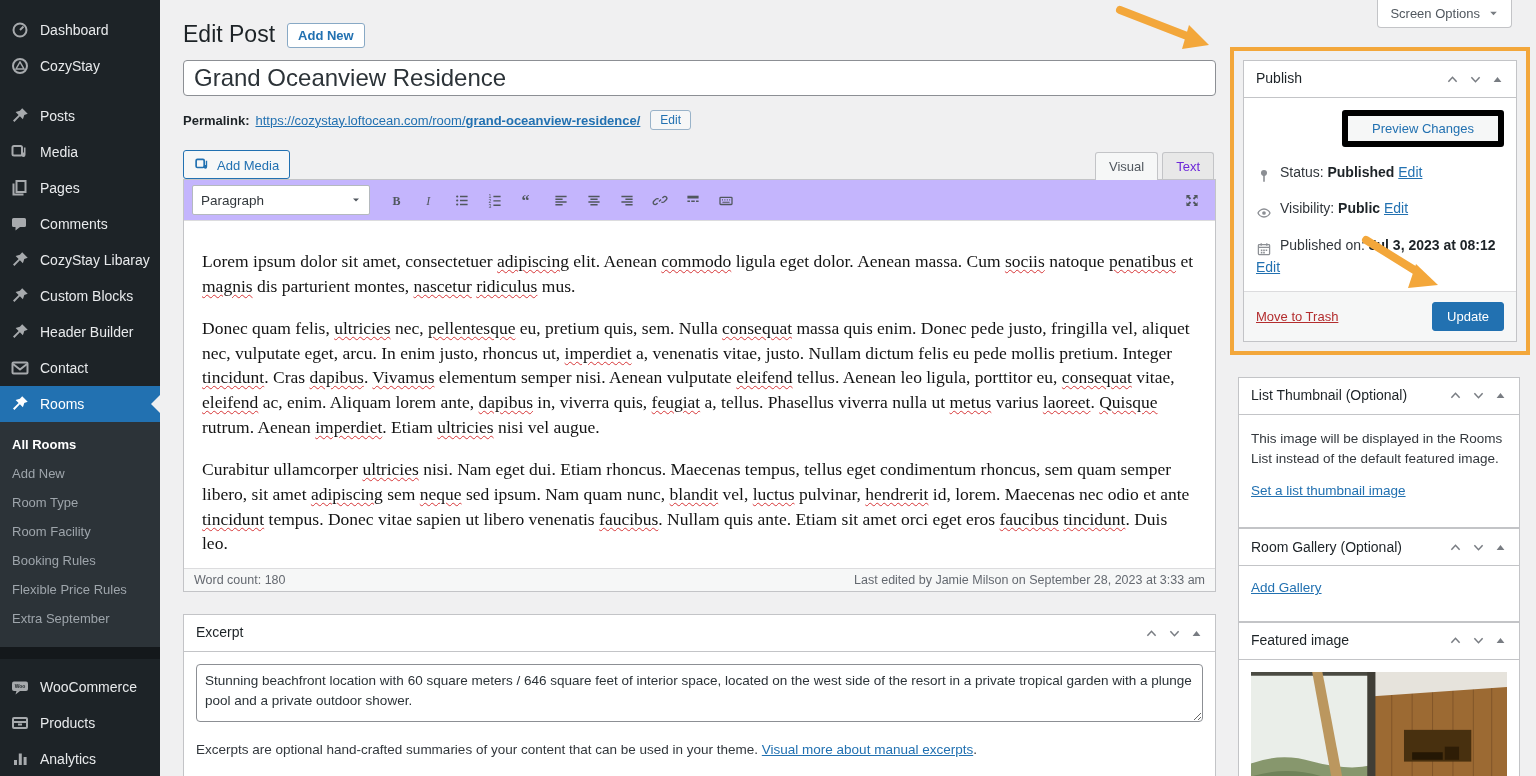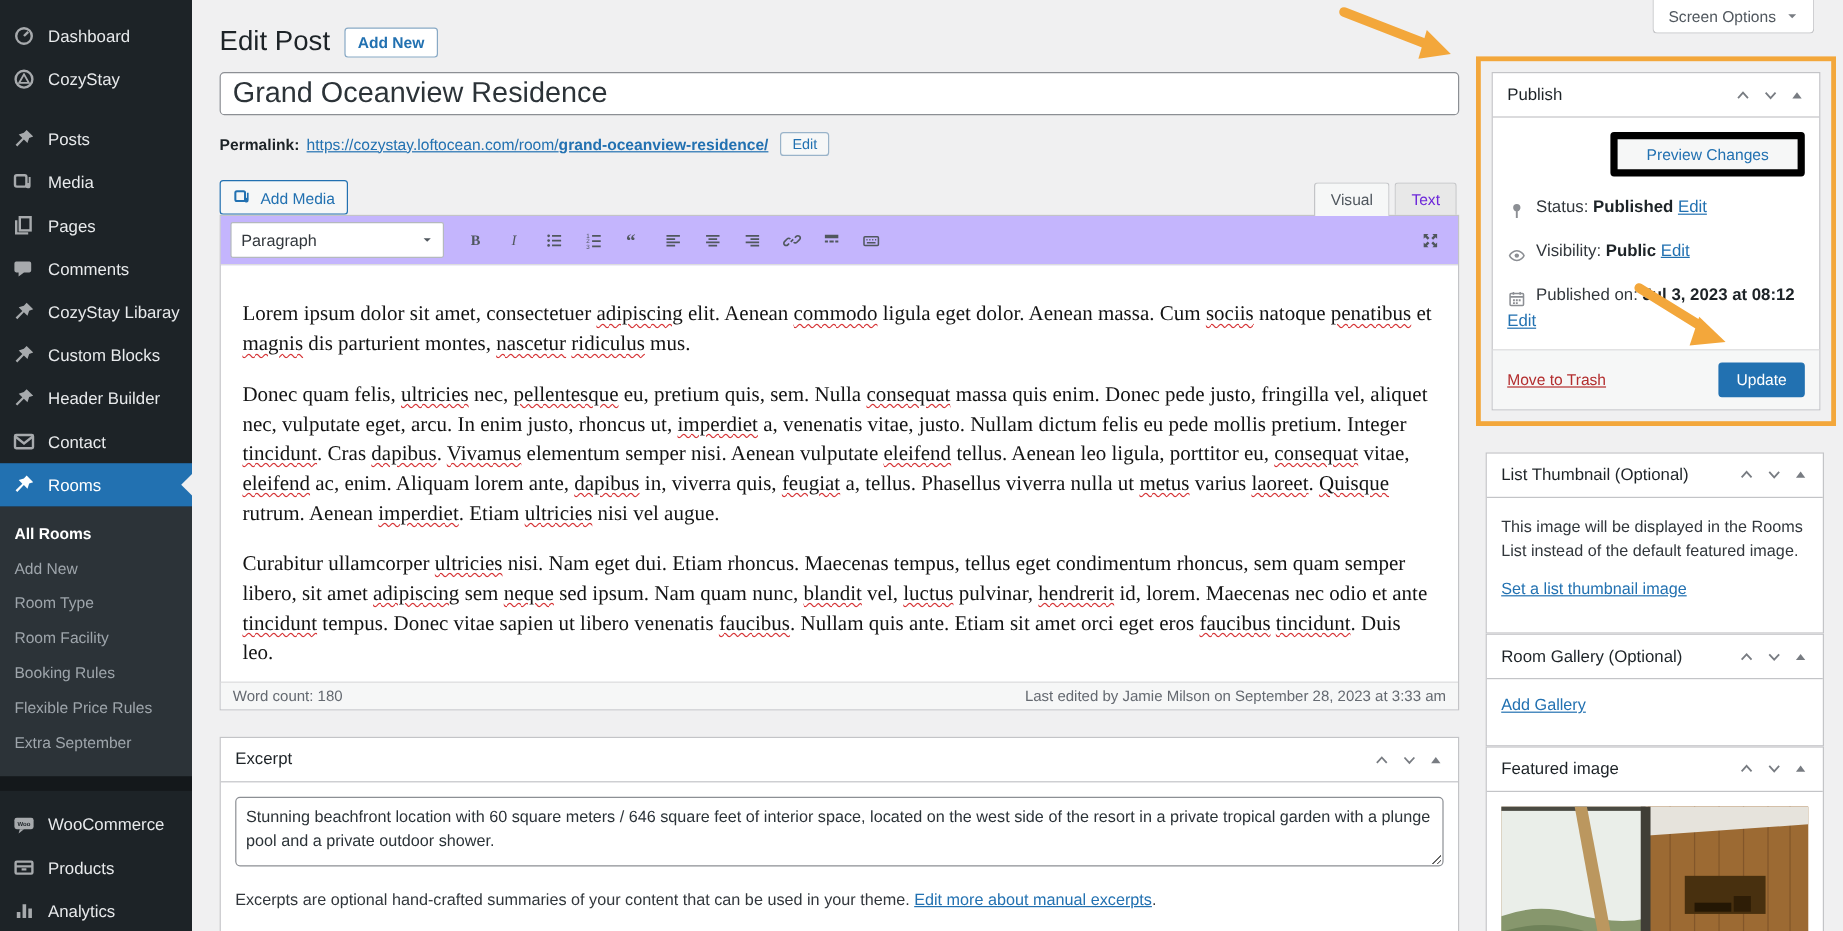--- a/index.html
+++ b/index.html
@@ -430,21 +430,21 @@
           <button class="handle-btn"><span class="icon"><svg viewBox="0 0 20 20" fill="currentColor">
                   <path d="M4.5 7l5.5 6 5.5-6" fill="none" stroke="currentColor" stroke-width="2"></path>
                 </svg></span></button>
           <button class="handle-btn toggle"><span class="icon"><svg viewBox="0 0 20 20" fill="currentColor">
                   <path d="M4 14l6-8 6 8z"></path>
                 </svg></span></button>
         </span>
       </div>
       <div class="postbox-body">
         <textarea id="excerpt-textarea" style="">Stunning beachfront location with 60 square meters / 646 square feet of interior space, located on the west side of the resort in a private tropical garden with a plunge pool and a private outdoor shower.</textarea>
-        <p class="excerpt-help"><span>Excerpts are optional hand-crafted summaries of your content that can be used in your theme. </span><a>Edit more about manual excerpts</a><span>.</span></p>
+        <p class="excerpt-help"><span>Excerpts are optional hand-crafted summaries of your content that can be used in your theme. </span><a>Visual more about manual excerpts</a><span>.</span></p>
       </div>
     </div>
   </div>
 </div>
 
 <div class="right-rail">
 
   <div class="highlight-box">
     <div class="postbox">
       <div class="postbox-header">

